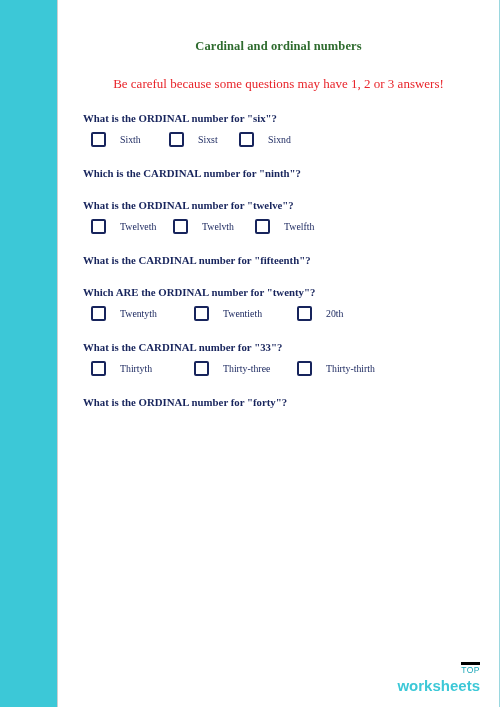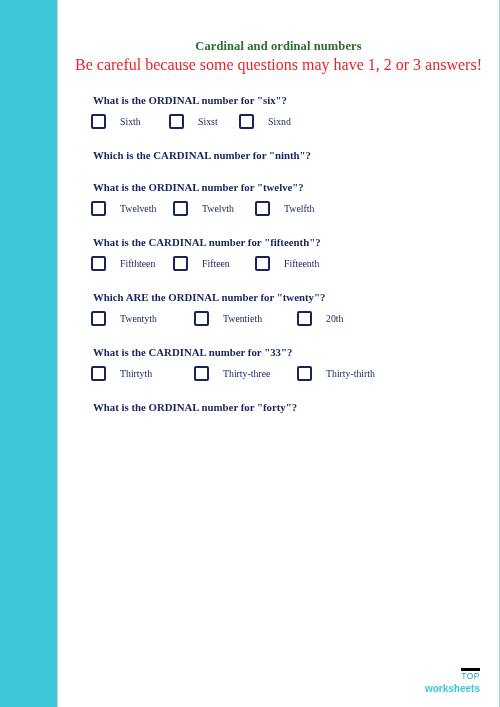--- a/index.html
+++ b/index.html
@@ -51,34 +51,34 @@
     text-align: center;
     color: #2e6b2e;
     font-weight: bold;
     font-size: 12.5px;
     margin-top: 39px;
     letter-spacing: 0.1px;
   }
   .subtitle {
     text-align: center;
     color: #e8242a;
-    font-size: 16px;
-    margin-top: 2px;
+    font-size: 13px;
+    margin-top: 22px;
   }
   .qblock {
     margin-top: 20px;
   }
   .qblock:first-of-type {
     margin-top: 26px;
   }
   .question {
     color: #17245c;
     font-weight: bold;
     font-size: 10.8px;
-    margin-left: 18px;
+    margin-left: 8px;
   }
   .options {
     margin-top: 8px;
     margin-left: 16px;
     display: flex;
     align-items: center;
   }
   .option {
     display: flex;
     align-items: center;
@@ -110,21 +110,21 @@
     font-family: "Liberation Sans", sans-serif;
     font-size: 8.5px;
     letter-spacing: 0.5px;
     border-top: 3px solid #000000;
     display: inline-block;
     padding-top: 1px;
   }
   .footer .ws {
     color: #3cc8d7;
     font-family: "Liberation Sans", sans-serif;
-    font-size: 10px;
+    font-size: 15px;
     font-weight: bold;
     display: block;
     margin-top: 1px;
   }
 </style>
 </head>
 <body>
 
 <div class="page">
 
@@ -171,34 +171,20 @@
         </div>
         <div class="option">
           <span class="checkbox"></span>
           <span class="opt-label">Twelfth</span>
         </div>
       </div>
     </div>
 
     <div class="qblock">
       <div class="question">What is the CARDINAL number for "fifteenth"?</div>
-      <div class="options">
-        <div class="option" style="width:82px">
-          <span class="checkbox"></span>
-          <span class="opt-label">Fifthteen</span>
-        </div>
-        <div class="option" style="width:82px">
-          <span class="checkbox"></span>
-          <span class="opt-label">Fifteen</span>
-        </div>
-        <div class="option">
-          <span class="checkbox"></span>
-          <span class="opt-label">Fifteenth</span>
-        </div>
-      </div>
     </div>
 
     <div class="qblock">
       <div class="question">Which ARE the ORDINAL number for "twenty"?</div>
       <div class="options">
         <div class="option" style="width:103px">
           <span class="checkbox"></span>
           <span class="opt-label">Twentyth</span>
         </div>
         <div class="option" style="width:103px">

